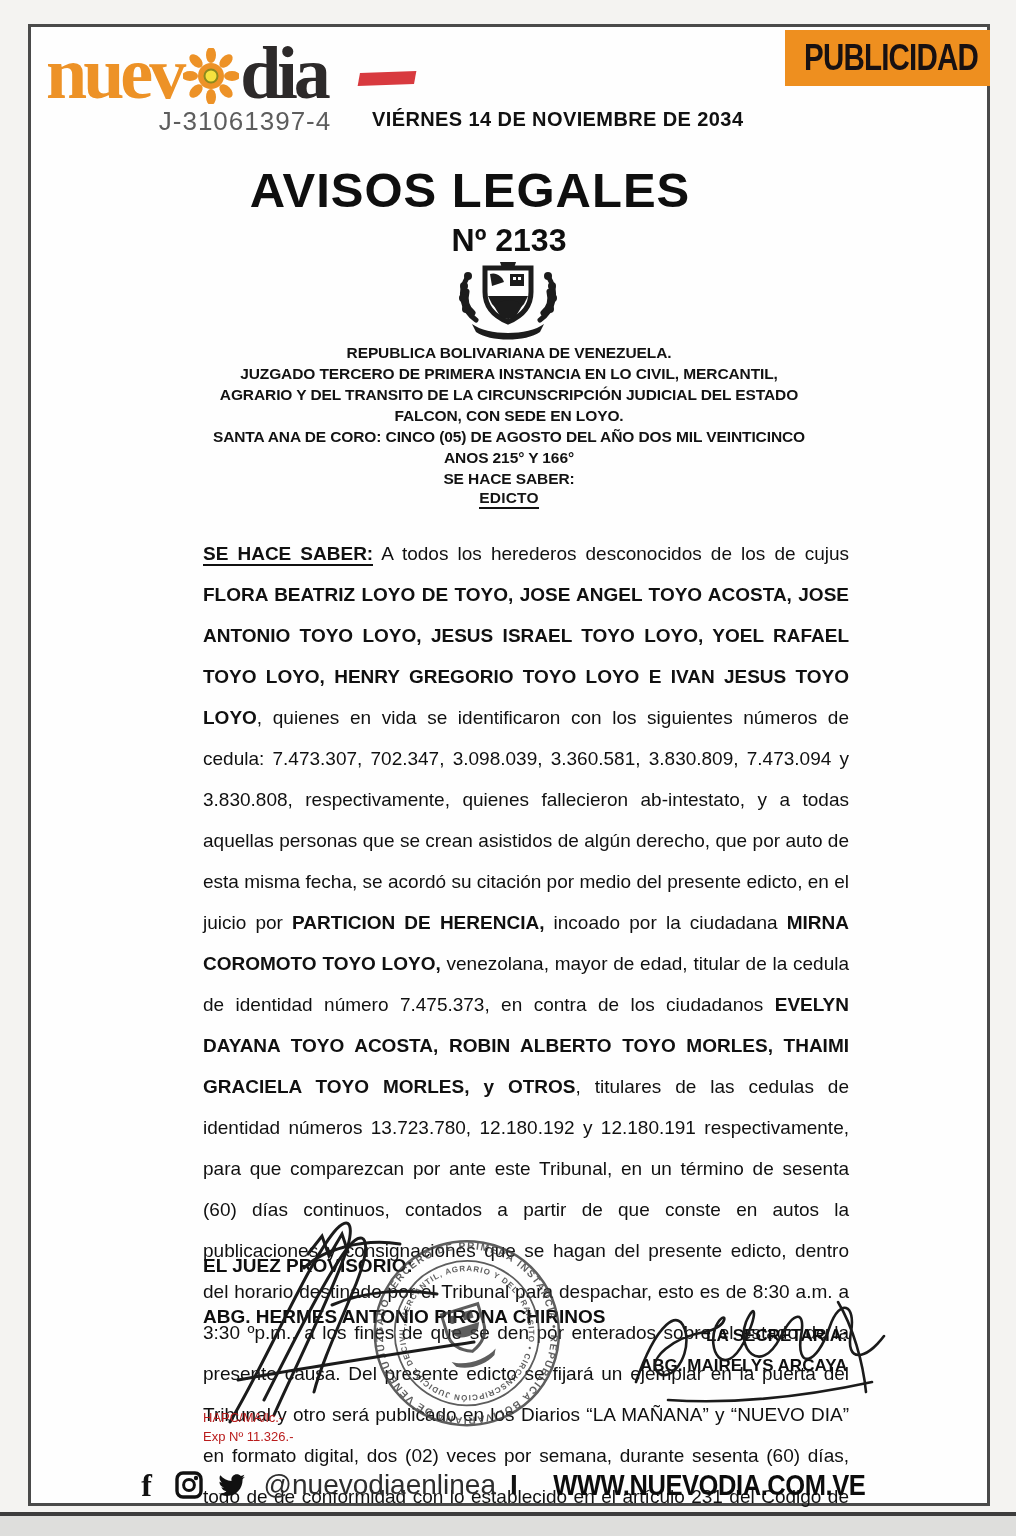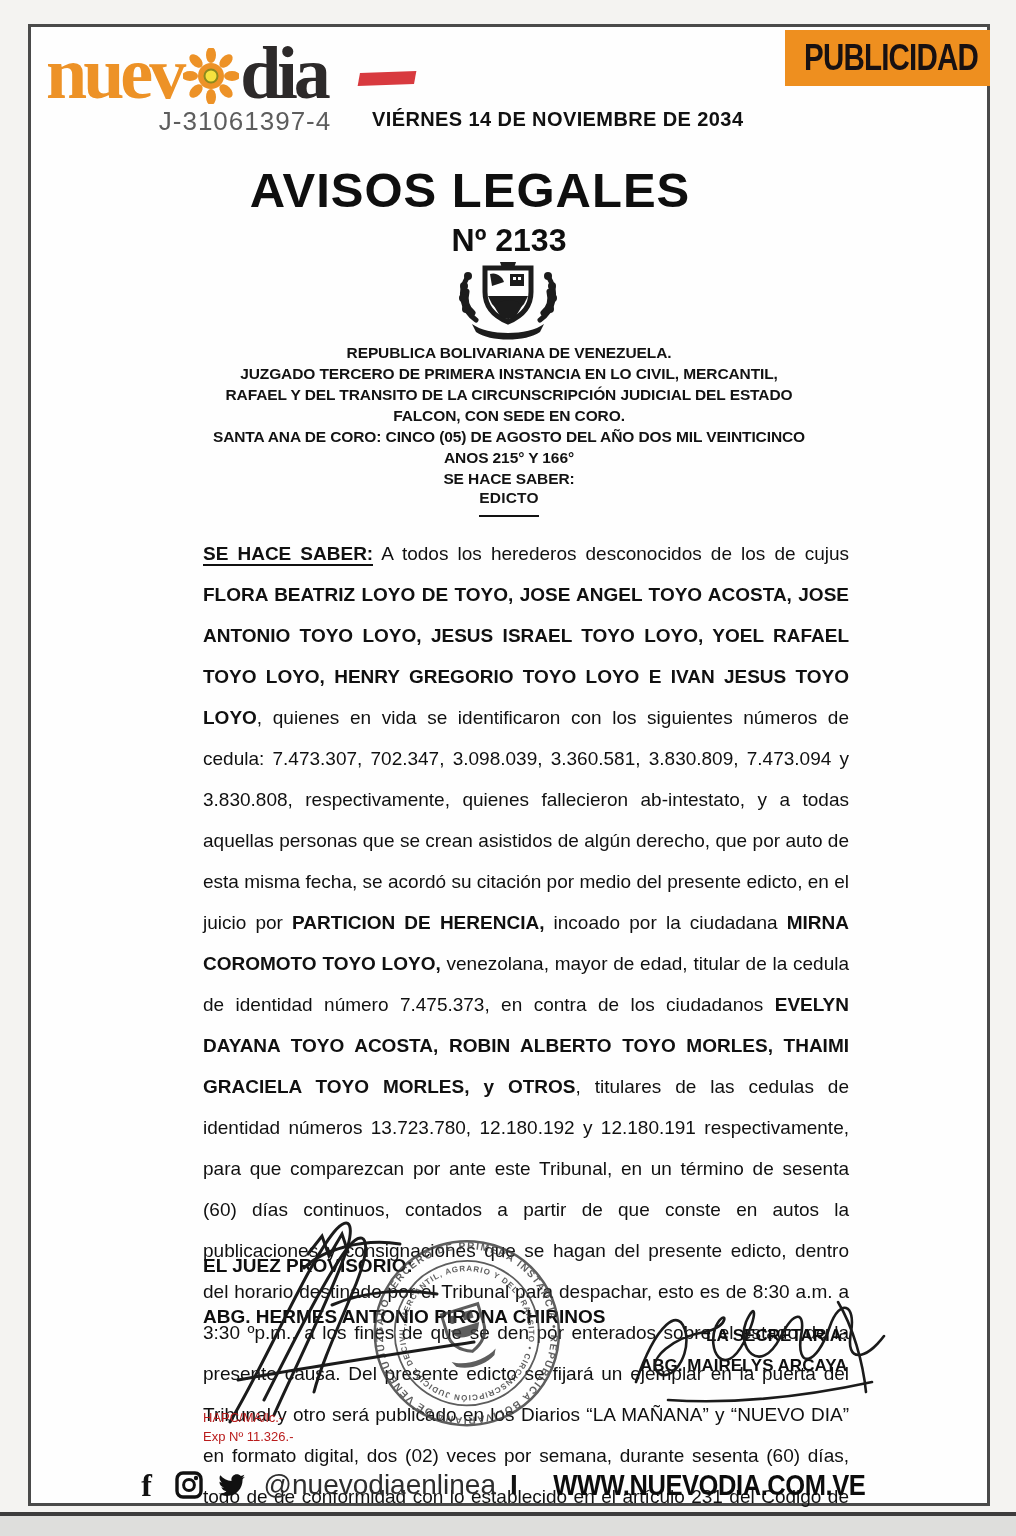--- a/index.html
+++ b/index.html
@@ -45,21 +45,21 @@
   #title { position:absolute; left:31px; top:162px; width:878px; text-align:center;
     font-size:49px; font-weight:800; letter-spacing:1px; color:#0f0f0f; }
   #notice-number { position:absolute; left:31px; top:222px; width:956px; text-align:center;
     font-size:32px; font-weight:800; color:#0f0f0f; }
   #coat { position:absolute; left:438px; top:258px; width:140px; height:88px; }
 
   
   #court-block { position:absolute; left:31px; top:342px; width:956px; text-align:center;
     font-weight:bold; font-size:15.5px; line-height:21px; letter-spacing:-.1px; color:#121212; }
   #edicto { position:absolute; left:31px; top:489px; width:956px; text-align:center; }
-  #edicto span { font-weight:bold; font-size:15.5px; border-bottom:2px solid #121212; padding-bottom:9px; letter-spacing:.2px; }
+  #edicto span { font-weight:bold; font-size:15.5px; border-bottom:2px solid #121212; padding-bottom:1px; letter-spacing:.2px; }
 
   
   #body-text { position:absolute; left:203px; top:533px; width:646px;
     font-size:19px; line-height:41px; text-align:justify; color:#101010; }
   #body-text .b { font-weight:bold; }
   #body-text .u { text-decoration:none; border-bottom:2px solid #101010; }
 
   
   .sig-label { position:absolute; font-weight:bold; color:#0f0f0f; }
   #judge-role  { left:203px; top:1255px; font-size:19px; }
@@ -149,22 +149,22 @@
       <path d="M52,16 C58,14 64,18 66,24 L54,28 Z" fill="#1c1c1c"></path>
       <path d="M50,38 h40 l-4,8 c-6,8 -26,8 -32,0 z" fill="#1c1c1c"></path>
       <path d="M56,48 c8,-8 22,-8 28,0 l-6,10 c-5,4 -11,4 -16,0 z" fill="#1c1c1c"></path>
       <path d="M34,66 C50,78 90,78 106,66 l-4,8 C88,84 52,84 38,74 z" fill="#1c1c1c"></path>
     </svg>
   </div>
 
   <div id="court-block">
       <div>REPUBLICA BOLIVARIANA DE VENEZUELA.</div>
       <div>JUZGADO TERCERO DE PRIMERA INSTANCIA EN LO CIVIL, MERCANTIL,</div>
-      <div>RAFAEL Y DEL TRANSITO DE LA CIRCUNSCRIPCIÓN JUDICIAL DEL ESTADO</div>
-      <div>FALCON, CON SEDE EN CORO.</div>
+      <div>AGRARIO Y DEL TRANSITO DE LA CIRCUNSCRIPCIÓN JUDICIAL DEL ESTADO</div>
+      <div>FALCON, CON SEDE EN LOYO.</div>
       <div>SANTA ANA DE CORO: CINCO (05) DE AGOSTO DEL AÑO DOS MIL VEINTICINCO</div>
       <div>ANOS 215° Y 166°</div>
       <div>SE HACE SABER:</div>
     </div>
   <div id="edicto">
     <span>EDICTO</span>
   </div>
 
   <div id="body-text"><span class="b u">SE HACE SABER:</span><span> A todos los herederos desconocidos de los de cujus </span><span class="b">FLORA BEATRIZ LOYO DE TOYO, JOSE ANGEL TOYO ACOSTA, JOSE ANTONIO TOYO LOYO, JESUS ISRAEL TOYO LOYO, YOEL RAFAEL TOYO LOYO, HENRY GREGORIO TOYO LOYO E IVAN JESUS TOYO LOYO</span><span>, quienes en vida se identificaron con los siguientes números de cedula: 7.473.307, 702.347, 3.098.039, 3.360.581, 3.830.809, 7.473.094 y 3.830.808, respectivamente, quienes fallecieron ab-intestato,  y a todas aquellas personas que se crean asistidos de algún derecho, que por auto de esta misma fecha, se acordó su citación por medio del presente edicto, en el juicio por </span><span class="b">PARTICION DE HERENCIA,</span><span> incoado por la ciudadana </span><span class="b">MIRNA COROMOTO TOYO LOYO,</span><span> venezolana, mayor de edad, titular de la cedula de identidad número 7.475.373, en contra de los ciudadanos </span><span class="b">EVELYN DAYANA TOYO ACOSTA, ROBIN ALBERTO TOYO MORLES, THAIMI GRACIELA TOYO MORLES, y OTROS</span><span>, titulares de las cedulas de identidad números 13.723.780, 12.180.192 y 12.180.191 respectivamente, para que comparezcan por ante este Tribunal, en un término de sesenta (60) días continuos, contados a partir de que conste en autos la publicaciones y consignaciones que se hagan del presente edicto, dentro del horario destinado por el Tribunal para despachar, esto es de 8:30 a.m. a 3:30 ºp.m., a los fines de que se den por enterados sobre el estado de la presente causa. Del presente edicto se fijará un ejemplar en la puerta del Tribunal y otro será publicado en los Diarios “LA MAÑANA” y “NUEVO DIA” en formato digital, dos (02) veces por semana, durante sesenta (60) días, todo de de conformidad con lo establecido en el artículo 231 del Código de Procedimiento Civil.</span></div>
 

